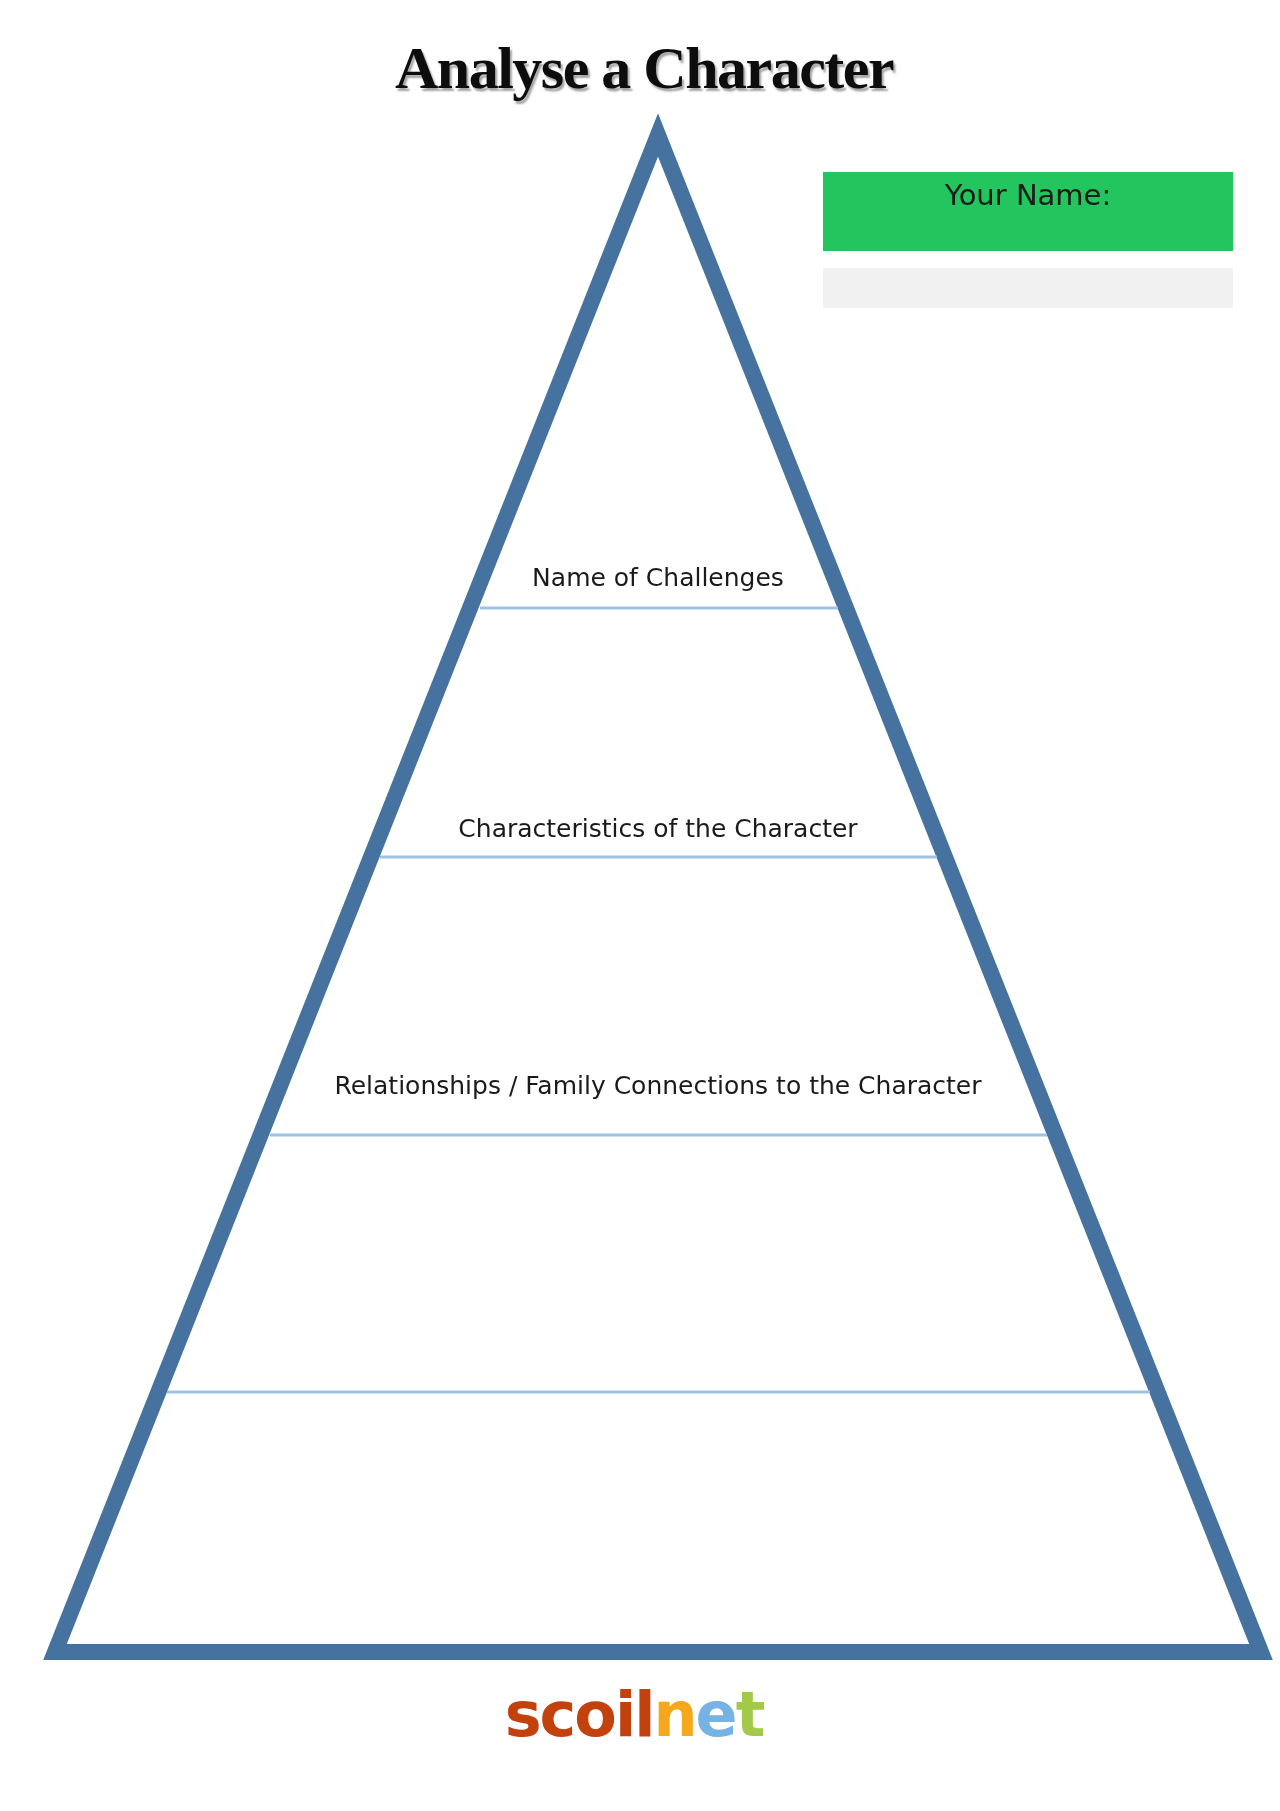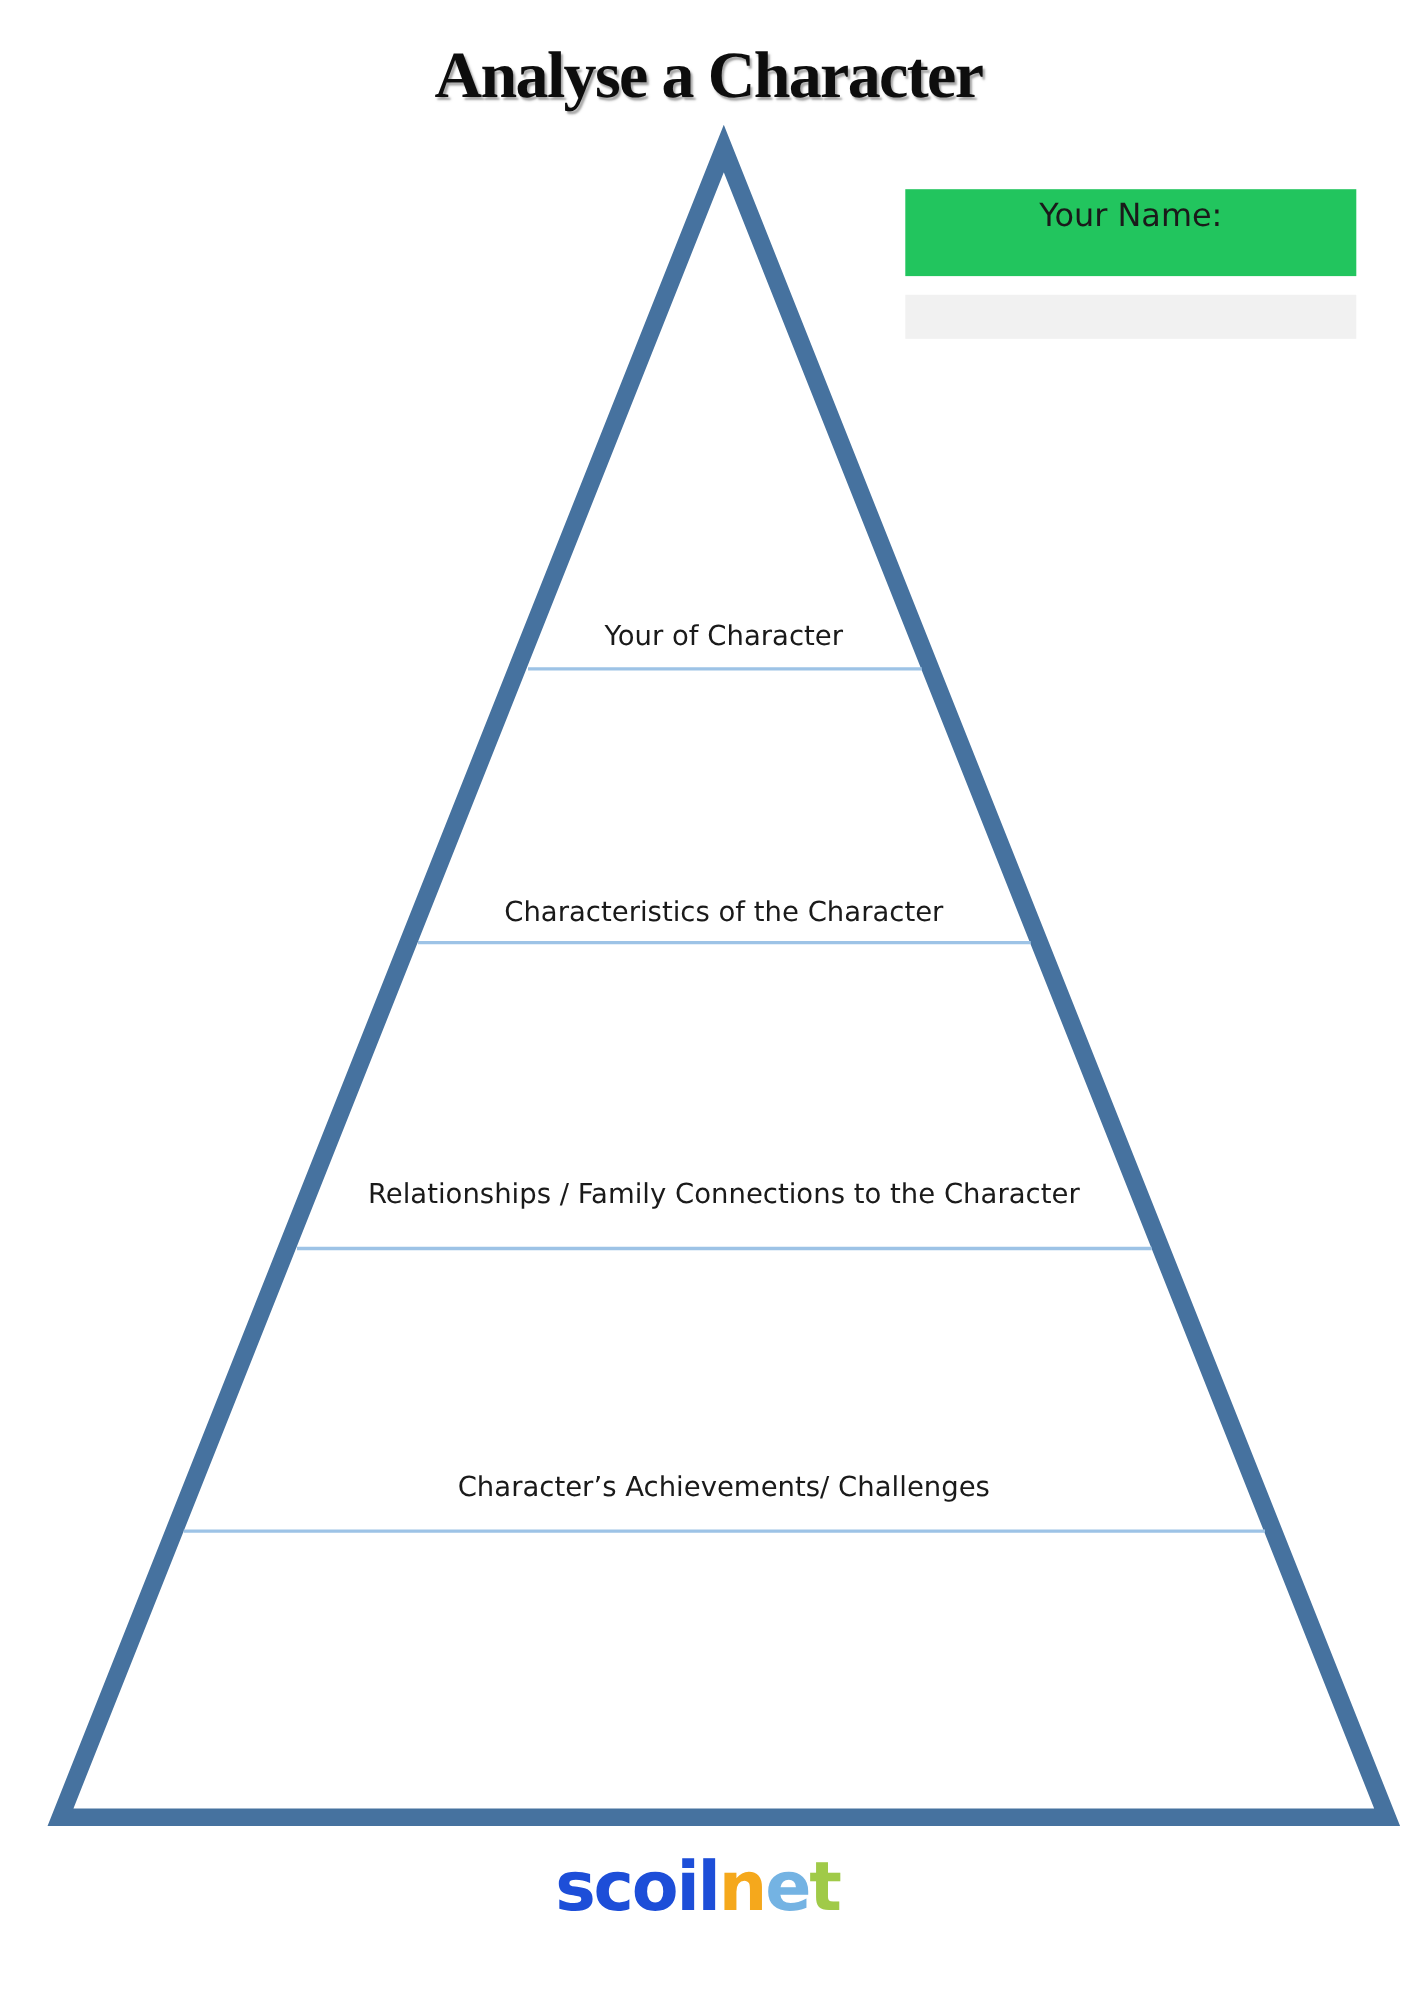--- a/index.html
+++ b/index.html
@@ -88,26 +88,25 @@
   <div class="name-extra-box" style="background-color: rgb(241, 241, 241);"></div>
 
   <svg class="pyramid-svg" width="1280" height="1811" viewBox="0 0 1280 1811">
     <polygon points="658,135 55,1652 1261,1652" fill="none" stroke-width="16" stroke-linejoin="miter" stroke="#46729F"></polygon>
     <line x1="480" y1="608" x2="838" y2="608" stroke-width="3" stroke="#9DC3E6"></line>
     <line x1="380" y1="857" x2="937" y2="857" stroke-width="3" stroke="#9DC3E6"></line>
     <line x1="270" y1="1135" x2="1047" y2="1135" stroke-width="3" stroke="#9DC3E6"></line>
     <line x1="167" y1="1392" x2="1150" y2="1392" stroke-width="3" stroke="#9DC3E6"></line>
   </svg>
 
-  <div class="section-label lbl-1">Your of Character</div>
+  <div class="section-label lbl-1">Name of Challenges</div>
 
   <div class="section-label lbl-3">Relationships / Family Connections to the Character</div>
 
   <div class="section-label lbl-2">Characteristics of the Character</div>
 
-  <div class="section-label lbl-4">Character’s Achievements/ Challenges</div>
 
 
   <div class="logo">
-    <span style="color: #1d4ed8;">scoil</span><span style="color: rgb(245, 168, 28);">n</span><span style="color: rgb(116, 179, 227);">e</span><span style="color: rgb(160, 202, 72);">t</span>
+    <span style="color: #c2410c;">scoil</span><span style="color: rgb(245, 168, 28);">n</span><span style="color: rgb(116, 179, 227);">e</span><span style="color: rgb(160, 202, 72);">t</span>
   </div>
 
 </div>
 
 </body></html>

